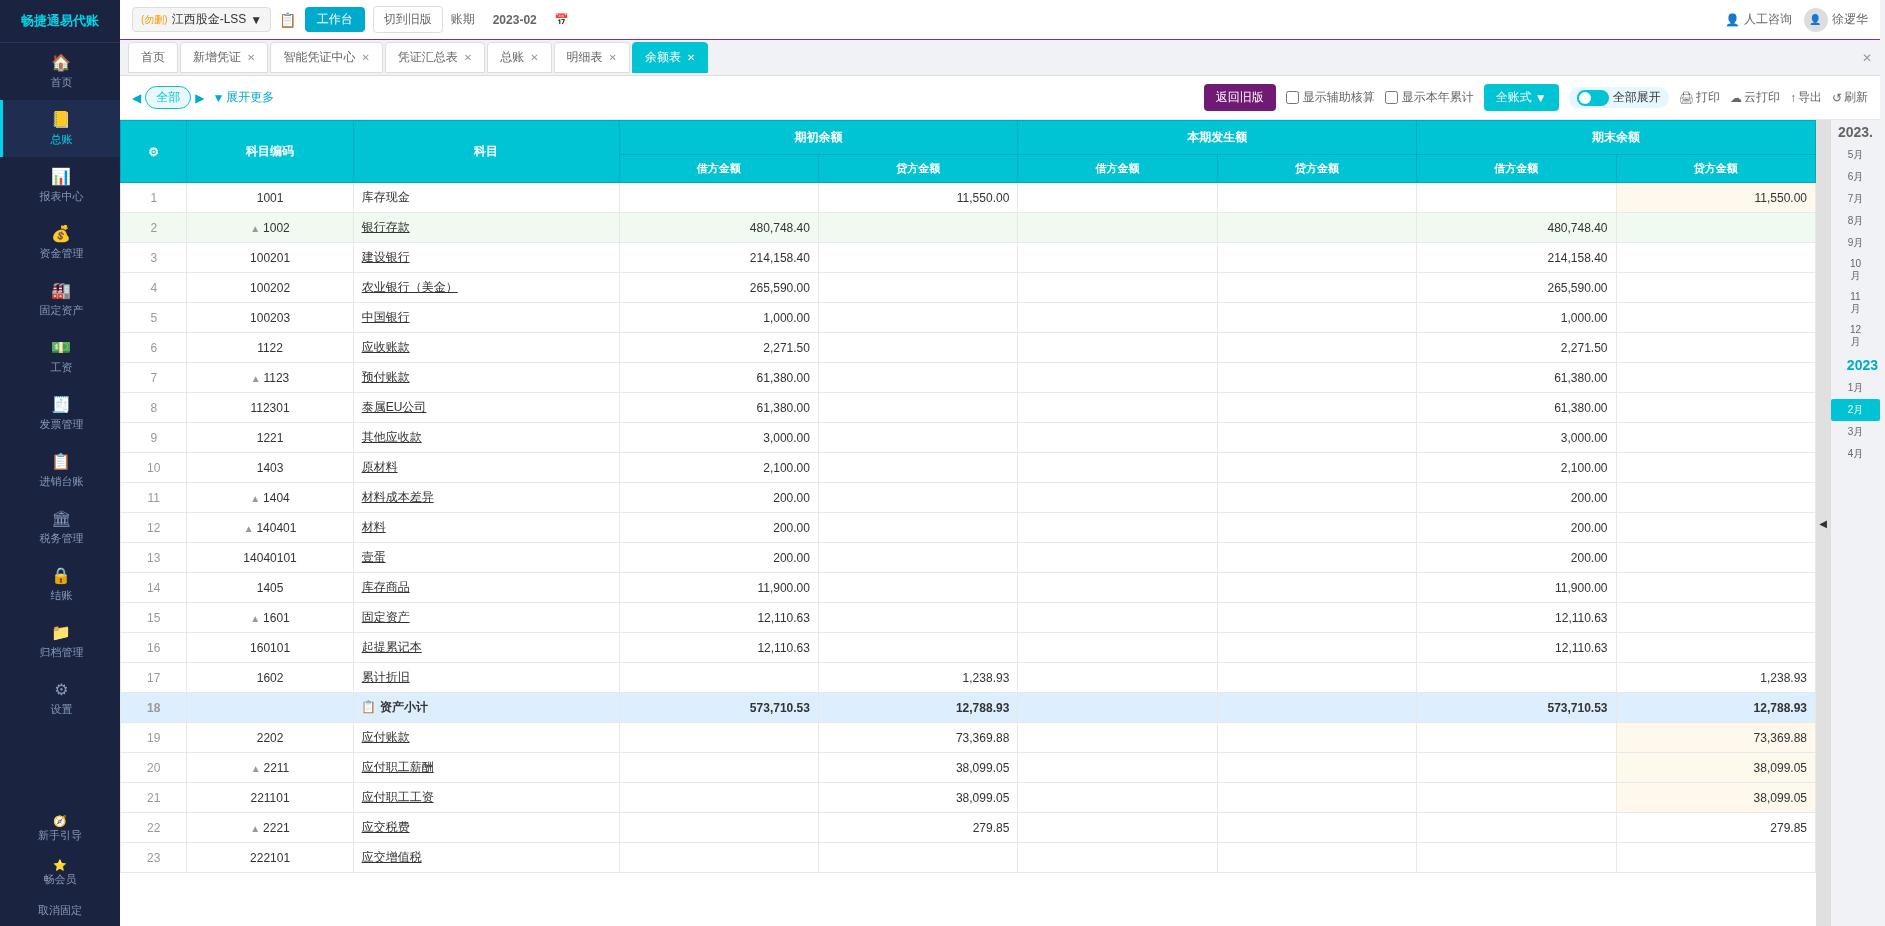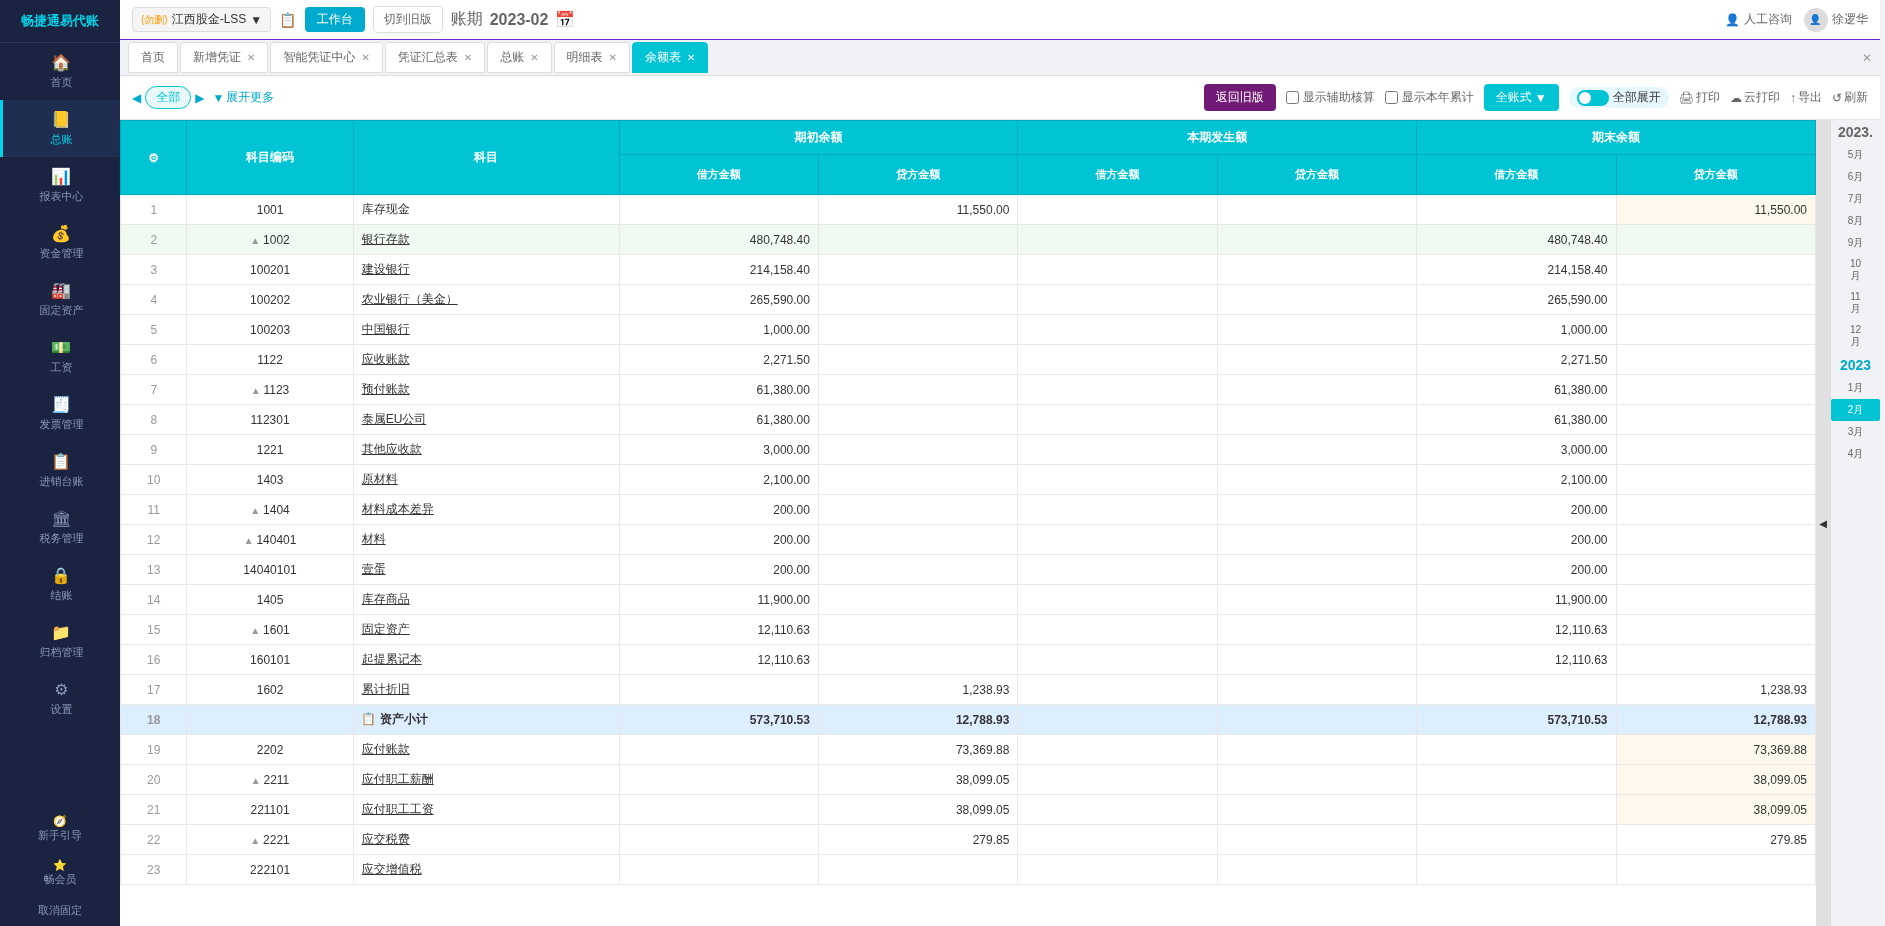--- a/index.html
+++ b/index.html
@@ -20,21 +20,21 @@
     .sidebar-bottom-item { display: flex; flex-direction: column; align-items: center; padding: 8px 4px; color: #8899bb; cursor: pointer; font-size: 11px; }
 
     
     .main-content { flex: 1; display: flex; flex-direction: column; overflow: hidden; }
 
     
     .top-bar { height: 40px; background: #fff; display: flex; align-items: center; padding: 0 12px; border-bottom: 1px solid #6d28d9; gap: 8px; flex-shrink: 0; }
     .company-selector { display: flex; align-items: center; gap: 4px; background: #f5f5f5; border: 1px solid #ddd; border-radius: 4px; padding: 3px 8px; cursor: pointer; font-size: 12px; }
     .workbench-btn { background: #00aacc; color: #fff; border: none; border-radius: 4px; padding: 4px 12px; cursor: pointer; font-size: 12px; }
     .switch-btn { background: #fff; color: #666; border: 1px solid #ddd; border-radius: 4px; padding: 4px 10px; cursor: pointer; font-size: 12px; }
-    .period-info { font-size: 16px; color: #666; display: flex; align-items: center; gap: 7px; }
+    .period-info { font-size: 12px; color: #666; display: flex; align-items: center; gap: 18px; }
     .top-bar-right { margin-left: auto; display: flex; align-items: center; gap: 12px; font-size: 12px; color: #666; }
     .user-service { display: flex; align-items: center; gap: 4px; cursor: pointer; }
     .user-avatar { width: 24px; height: 24px; background: #ddd; border-radius: 50%; display: flex; align-items: center; justify-content: center; font-size: 10px; }
 
     
     .tab-bar { height: 36px; background: #f0f2f5; display: flex; align-items: center; padding: 0 8px; border-bottom: 1px solid #ddd; flex-shrink: 0; gap: 2px; }
     .tab { display: flex; align-items: center; gap: 4px; padding: 6px 12px; background: #fff; border: 1px solid #ddd; border-radius: 4px 4px 0 0; cursor: pointer; font-size: 12px; color: #666; position: relative; }
     .tab.active { background: #00c4d4; color: #fff; border-color: #00c4d4; }
     .tab-close { font-size: 10px; color: #999; margin-left: 2px; cursor: pointer; }
     .tab.active .tab-close { color: #fff; }
@@ -57,21 +57,21 @@
 
     
     .content-area { flex: 1; display: flex; overflow: hidden; }
 
     
     .table-container { flex: 1; overflow: auto; background: #fff; }
 
     table { width: 100%; border-collapse: collapse; font-size: 12px; }
     thead tr { background: #00c4d4; color: #fff; }
     thead tr.header-row-1 th { background: #00c4d4; color: #fff; padding: 8px 6px; text-align: center; border: 1px solid #00aabb; }
-    thead tr.header-row-2 th { background: #00c4d4; color: #fff; padding: 12px 6px; text-align: center; border: 1px solid #00aabb; font-size: 11px; }
+    thead tr.header-row-2 th { background: #00c4d4; color: #fff; padding: 6px 6px; text-align: center; border: 1px solid #00aabb; font-size: 11px; }
 
     tbody tr { border-bottom: 1px solid #e8e8e8; }
 
     td { padding: 6px 8px; border: 1px solid #e8e8e8; text-align: center; white-space: nowrap; }
     td.number { text-align: right; }
     td.name { text-align: left; }
     td.name a { color: #333; text-decoration: underline; cursor: pointer; }
     td.row-num { color: #999; text-align: center; width: 40px; }
 
     .col-settings { width: 30px; background: #00c4d4; text-align: center; cursor: pointer; }
@@ -559,21 +559,21 @@
           <div class="year-items">
             <div class="year-label">2023.</div>
             <div class="month-item">5月</div>
             <div class="month-item">6月</div>
             <div class="month-item">7月</div>
             <div class="month-item">8月</div>
             <div class="month-item">9月</div>
             <div class="month-item">10月</div>
             <div class="month-item">11月</div>
             <div class="month-item">12月</div>
-            <div class="year-label" style="color:#00aacc;">2023</div>
+            <div class="year-label" style="color:#00aacc;text-align:right;">2023</div>
             <div class="month-item">1月</div>
             <div class="month-item active">2月</div>
             <div class="month-item">3月</div>
             <div class="month-item">4月</div>
           </div>
         </div>
       </div>
     </div>
   </div>
 </div>

